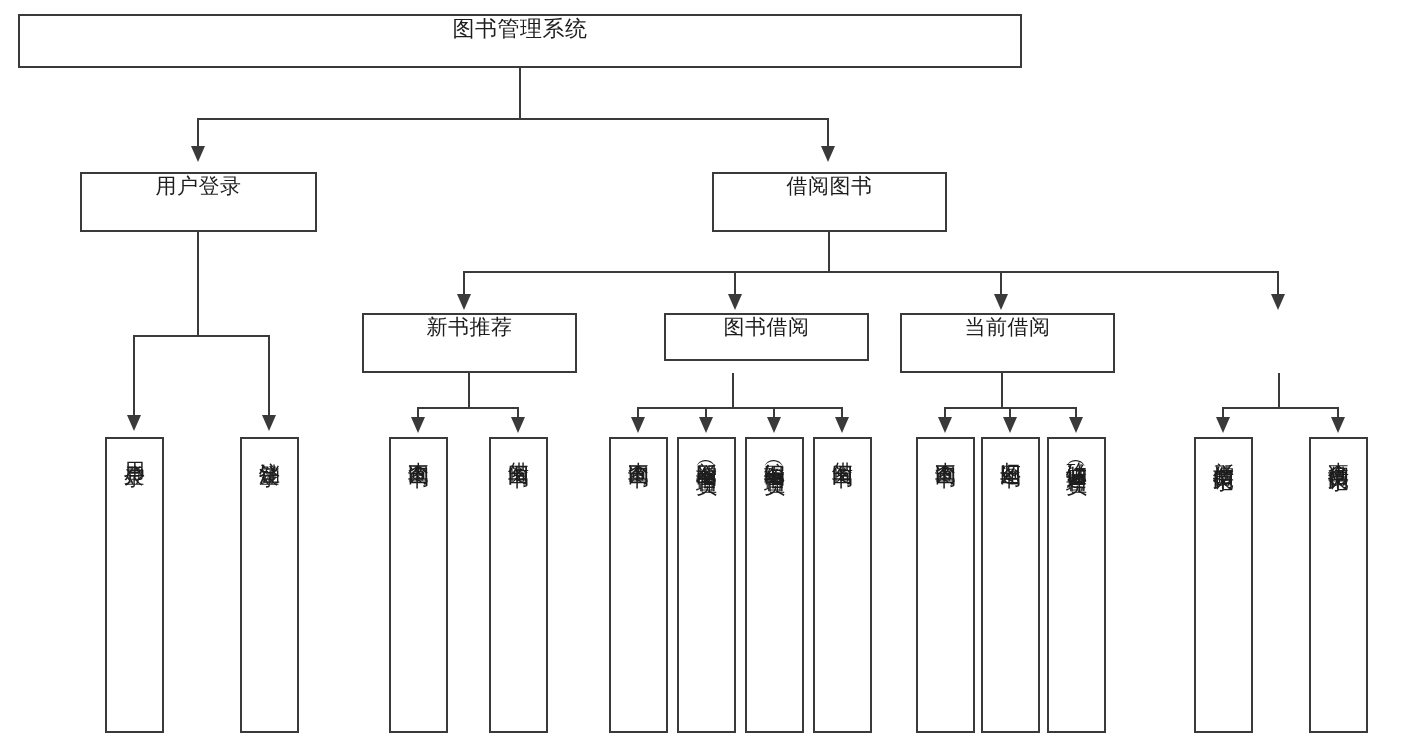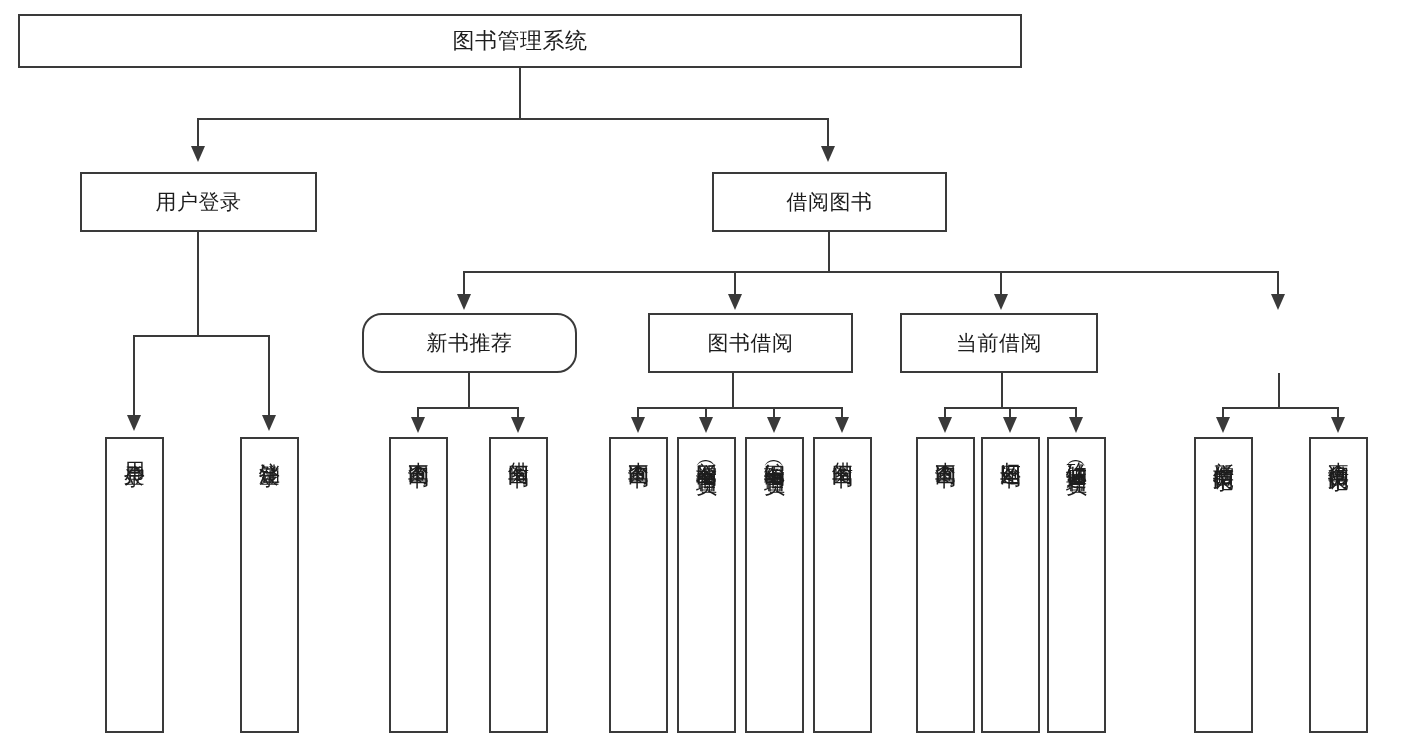--- a/index.html
+++ b/index.html
@@ -18,21 +18,20 @@
     background: #ffffff;
     overflow: hidden;
   }
   
   .node {
     position: absolute;
     box-sizing: border-box;
     background: #ffffff;
     border: 2px solid #3a3a3a;
     display: flex;
-    align-items: center;
     justify-content: center;
     color: #1d1d1d;
     line-height: 1.18;
     text-align: center;
   }
   .node.root,
   .node.lvl1,
   .node.lvl2 {
     font-size: 21px;
     letter-spacing: 0.5px;
@@ -116,27 +115,27 @@
   <div class="wire h" style="left:463px; top:271px; width:815px; height:2px;"></div>
   <div class="wire v" style="left:463px; top:271px; width:2px; height:25px;"></div>
   <div class="arrow" style="left:457px; top:294px;"></div>
   <div class="wire v" style="left:734px; top:271px; width:2px; height:25px;"></div>
   <div class="arrow" style="left:728px; top:294px;"></div>
   <div class="wire v" style="left:1000px; top:271px; width:2px; height:25px;"></div>
   <div class="arrow" style="left:994px; top:294px;"></div>
   <div class="wire v" style="left:1277px; top:271px; width:2px; height:25px;"></div>
   <div class="arrow" style="left:1271px; top:294px;"></div>
 
-  <div class="node lvl2" style="left:362px; top:313px; width:215px; height:60px;border-radius:20px;">
+  <div class="node lvl2" style="left:362px; top:313px; width:215px; height:60px;">
     <span>新书推荐</span>
   </div>
-  <div class="node lvl2" style="left:648px; top:313px; width:205px; height:60px;">
+  <div class="node lvl2" style="left:664px; top:313px; width:205px; height:48px;">
     <span>图书借阅</span>
   </div>
-  <div class="node lvl2" style="left:900px; top:313px; width:198px; height:60px;">
+  <div class="node lvl2" style="left:900px; top:313px; width:215px; height:60px;">
     <span>当前借阅</span>
   </div>
 
   <div class="wire v" style="left:468px; top:373px; width:2px; height:35px;"></div>
   <div class="wire h" style="left:417px; top:407px; width:102px; height:2px;"></div>
   <div class="wire v" style="left:417px; top:407px; width:2px; height:12px;"></div>
   <div class="arrow" style="left:411px; top:417px;"></div>
   <div class="wire v" style="left:517px; top:407px; width:2px; height:12px;"></div>
   <div class="arrow" style="left:511px; top:417px;"></div>
 

